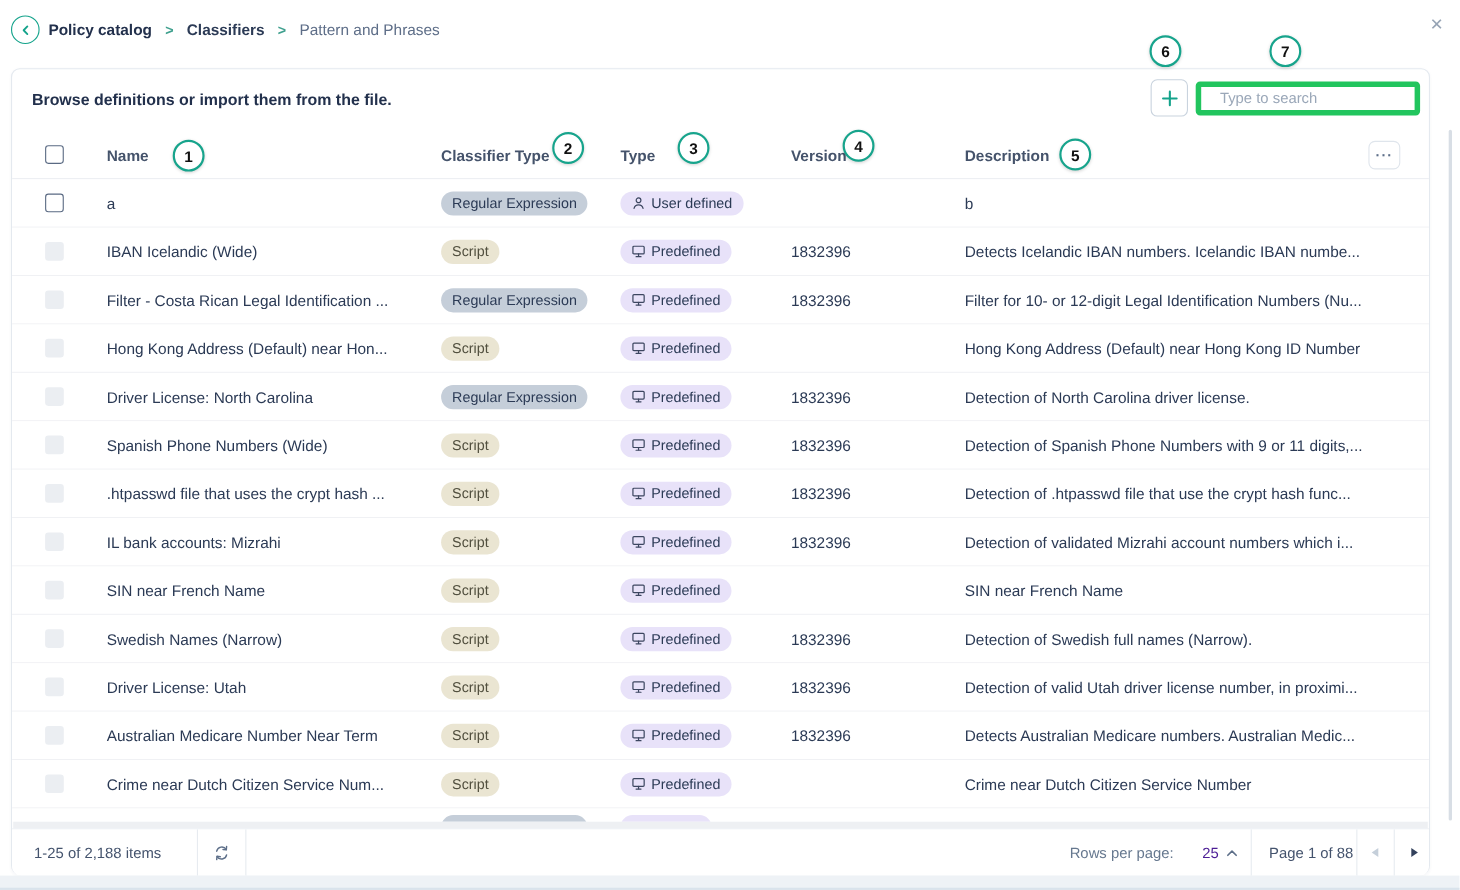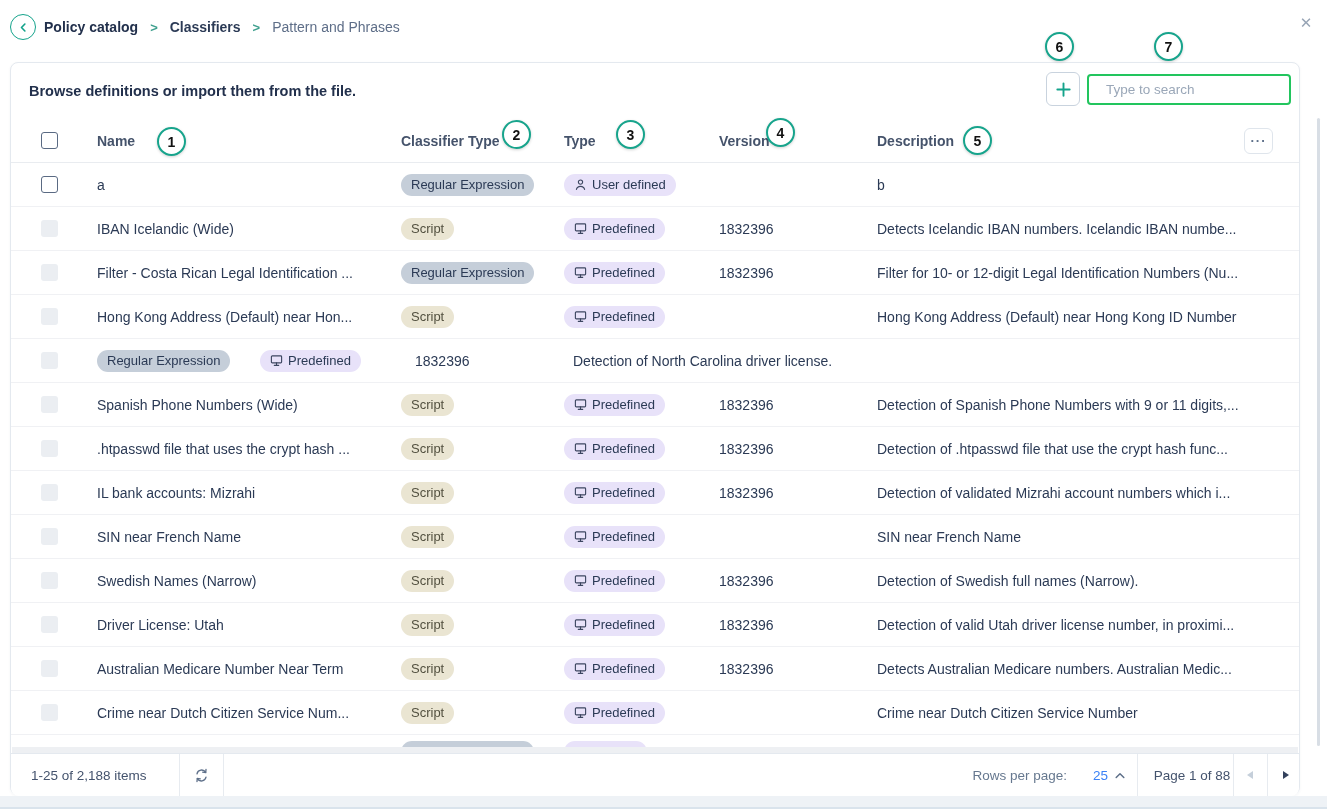--- a/index.html
+++ b/index.html
@@ -34,21 +34,21 @@
   .card-header { position:absolute; left:0; top:0; width:100%; height:56px; }
   .card-message { position:absolute; left:18px; top:0; height:56px; display:flex; align-items:center;
     font-size:14.5px; font-weight:700; color:#22304c; }
   .add-btn {
     position:absolute; right:219px; top:9px; width:34px; height:34px;
     border:1px solid #c9d3de; border-radius:6px; background:#fff;
     display:flex; align-items:center; justify-content:center; cursor:pointer;
   }
   .search-box {
     position:absolute; right:8px; top:11px; width:204px; height:31px;
-    border:2px solid #22c55e; border-radius:4px; background:#fff;
+    border:5px solid #22c55e; border-radius:4px; background:#fff;
     display:flex; align-items:center; padding:0 10px; gap:7px;
   }
   .search-box input {
     border:none; outline:none; flex:1; font-size:13.5px; color:#2b3a55;
     font-family:"Liberation Sans","DejaVu Sans",sans-serif; background:transparent;
   }
   .search-box input::placeholder { color:#9aa7b8; }
 
   
   .thead, .trow { display:flex; align-items:center; width:100%; }
@@ -84,21 +84,21 @@
 
   
   .tfoot { position:absolute; left:0; top:690px; width:100%; height:43px; background:#fff;
     border-top:1px solid #e4e9ef; border-radius:0 0 8px 8px; font-size:13.5px; color:#44536d; }
   .fdiv { position:absolute; top:0; width:1px; height:42px; background:#e7ebf0; }
   .items-summary { position:absolute; left:20px; top:0; height:42px; display:flex; align-items:center; }
   .refresh-btn { position:absolute; left:176px; top:7px; width:28px; height:28px; display:flex;
     align-items:center; justify-content:center; cursor:pointer; }
   .rpp { position:absolute; right:174px; top:0; height:42px; display:flex; align-items:center; gap:26px; }
   .rpp .label { color:#66788f; }
-  .rpp .value-group { display:flex; align-items:center; gap:7px; cursor:pointer; color:#3b82f6; }
+  .rpp .value-group { display:flex; align-items:center; gap:7px; cursor:pointer; color:#4c1d95; }
   .page-info { position:absolute; left:1142px; top:0; width:78px; height:42px; display:flex;
     align-items:center; justify-content:center; color:#44536d; }
   .pg-btn { position:absolute; top:0; width:34px; height:42px; display:flex; align-items:center;
     justify-content:center; cursor:pointer; background:transparent; border:none; }
   .pg-prev { left:1222px; } .pg-next { left:1258px; }
 
   
   .bottom-strip { position:absolute; left:0; top:796px; width:1327px; height:13px; background:#eef2f6;
     border-bottom:2px solid #d9e3ec; }
   .v-scrollbar { position:absolute; left:1317px; top:118px; width:3px; height:628px; background:#d8dee5; border-radius:2px; }
@@ -232,20 +232,21 @@
             <span>Predefined</span>
           </span></div>
       <div class="c-version"></div>
       <div class="c-desc">Hong Kong Address (Default) near Hong Kong ID Number</div>
       <div class="c-dots"></div>
     </div>
       <div class="trow">
       <div class="c-check">
           <span class="checkbox disabled"></span>
         </div>
+      <div class="c-name">Driver License: North Carolina</div>
       <div class="c-ctype"><span class="badge badge-regex">Regular Expression</span></div>
       <div class="c-type"><span class="badge badge-type">
             <svg width="13" height="13" viewBox="0 0 14 14" fill="none" stroke="#3c4660" stroke-width="1.2" stroke-linecap="round">
               <rect x="1.5" y="2" width="11" height="7.5" rx="1"></rect>
               <path d="M7 9.5 V11.8"></path>
               <path d="M4.6 12.2 H9.4"></path>
             </svg>
             <span>Predefined</span>
           </span></div>
       <div class="c-version">1832396</div>

